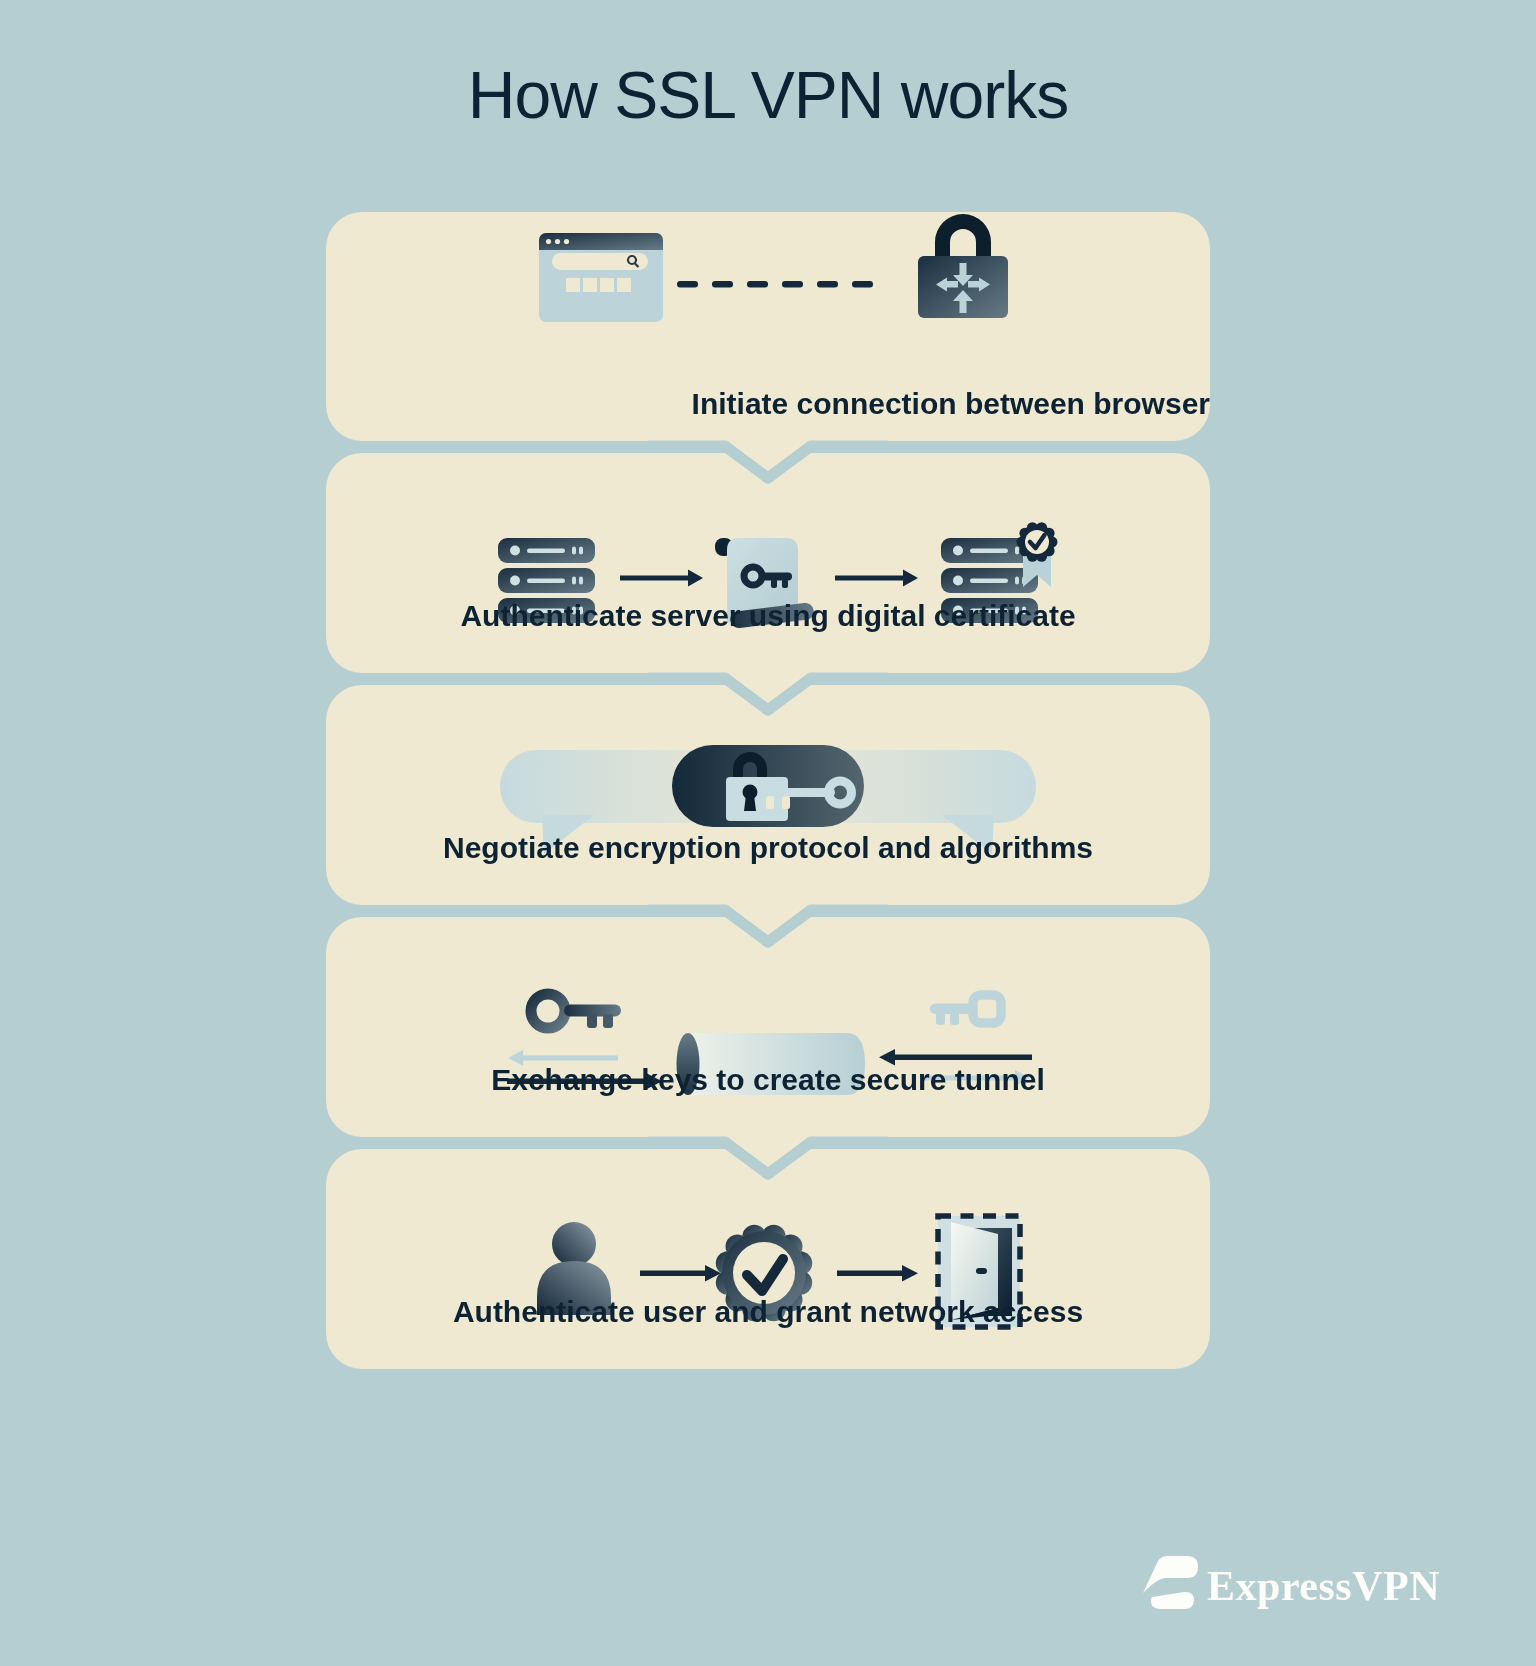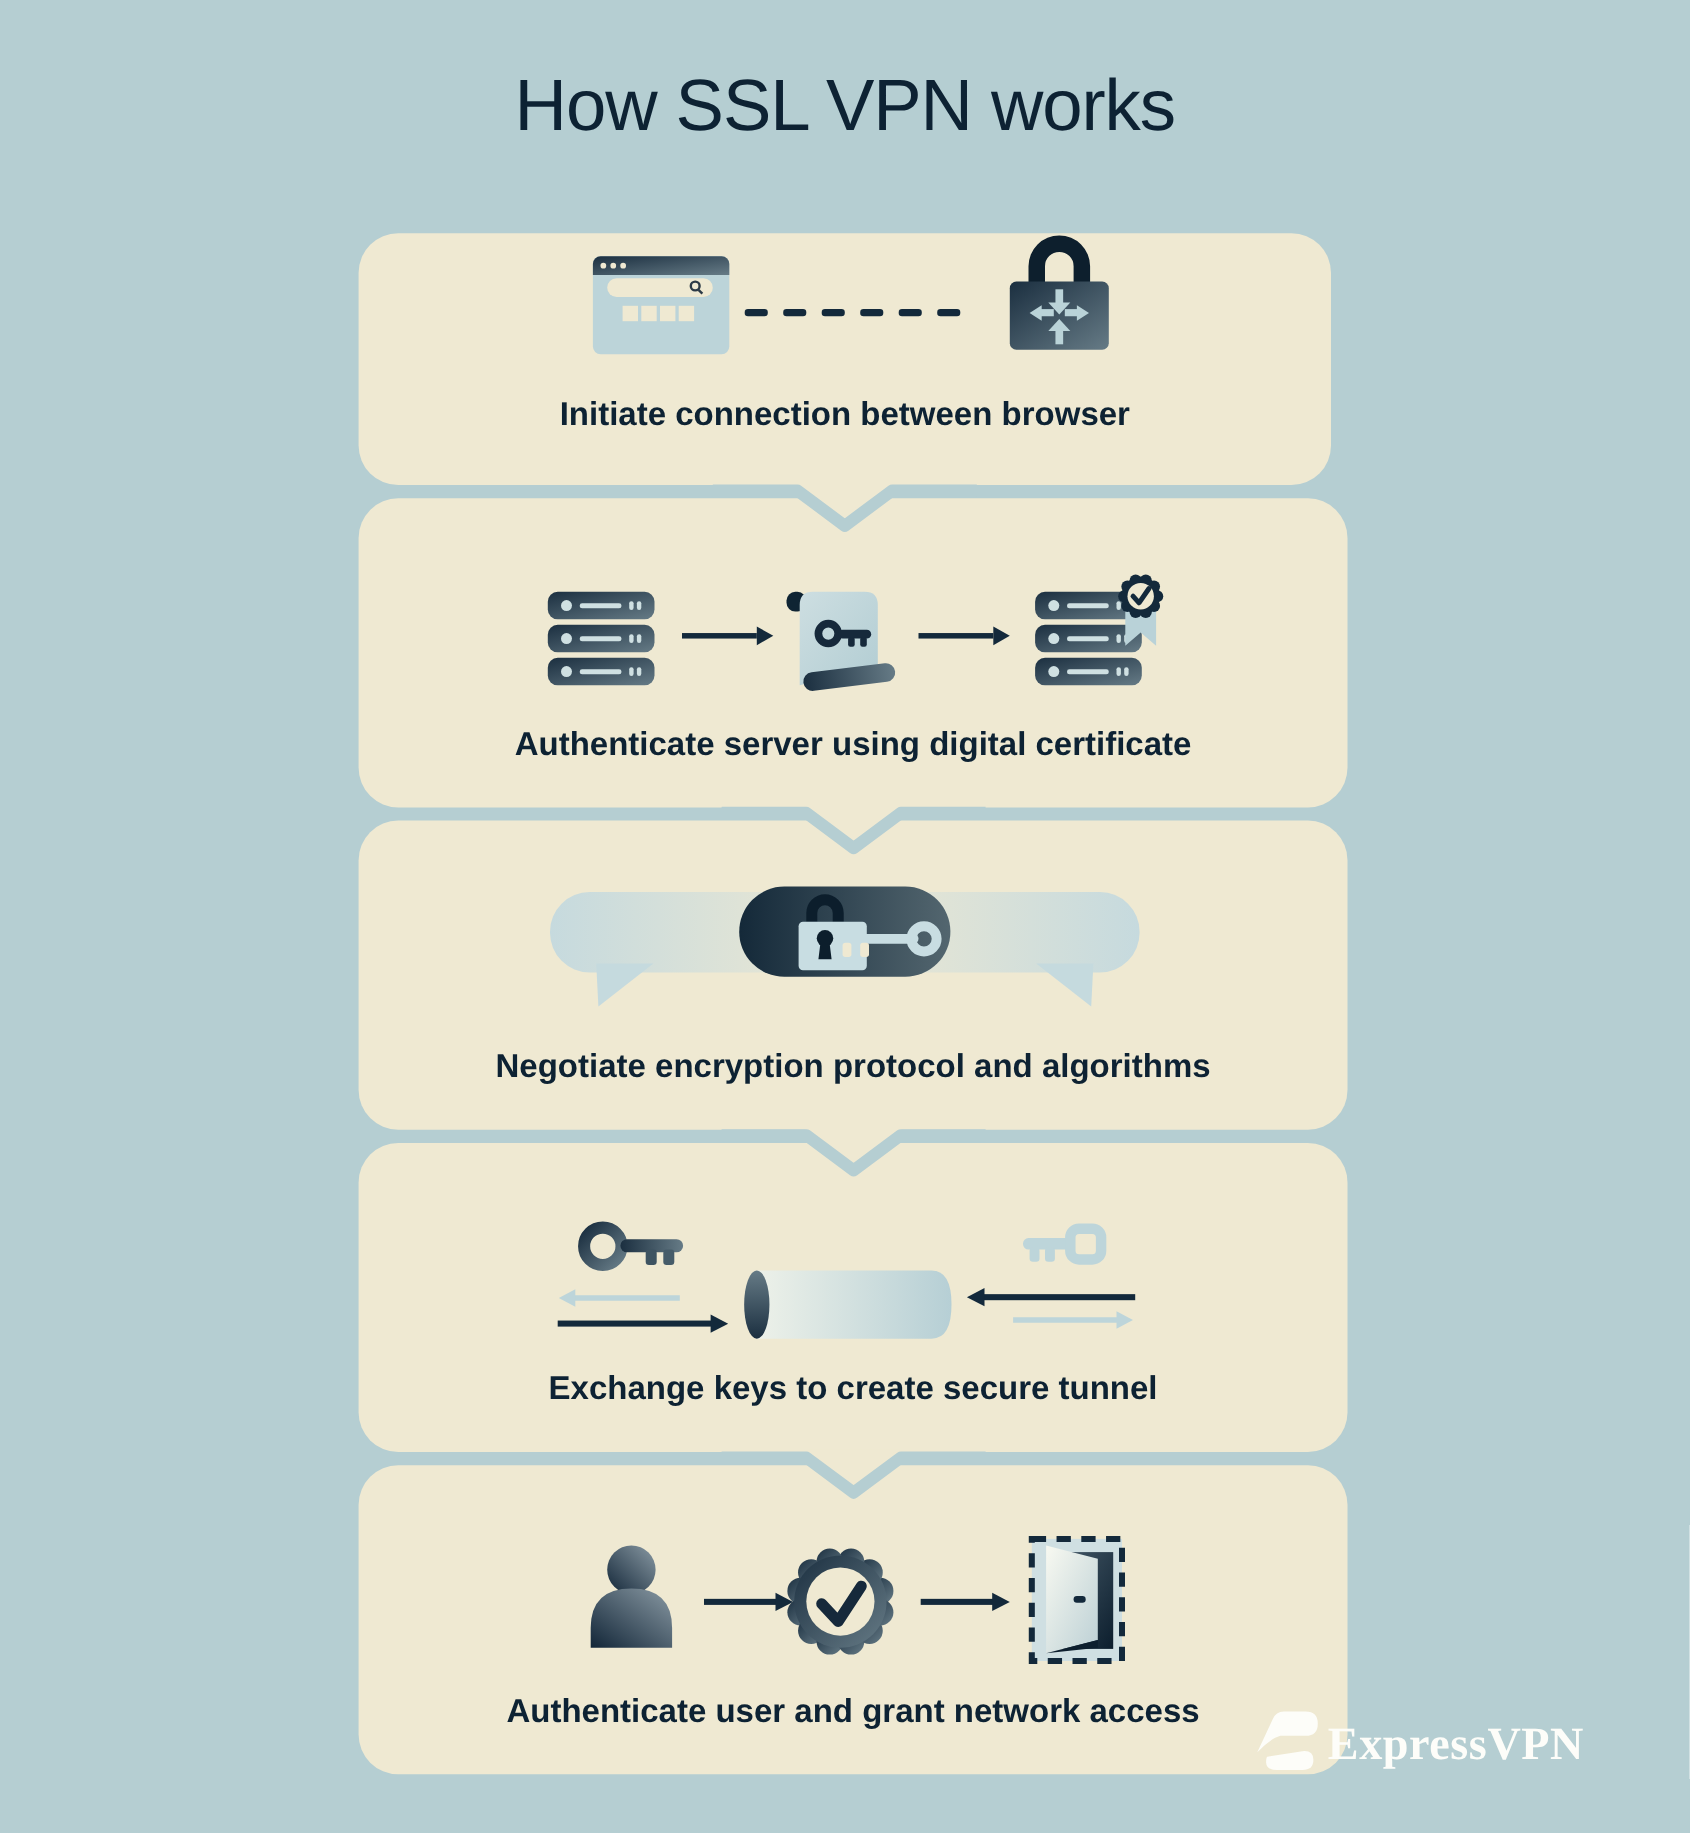--- a/index.html
+++ b/index.html
@@ -8,25 +8,25 @@
     --accent-light:#bdd5da; --panel-light:#cfe0e2; --bubble:#c6dade; --white:#fdfdf9;
   }
   html,body{margin:0;padding:0;}
   body{font-family:"Liberation Sans", sans-serif;}
   .page{position:relative;width:1536px;height:1666px;background:var(--bg);overflow:hidden;}
   .title{position:absolute;top:57px;left:0;width:100%;margin:0;text-align:center;
     font-size:66px;font-weight:400;letter-spacing:-1px;color:var(--ink);}
   .stack{position:absolute;left:326px;top:212px;width:884px;}
   .card{position:relative;width:884px;background:var(--card);border-radius:36px;margin-bottom:12px;}
   .card.h1{height:229px;}
-  .card.hN{height:281px;padding-left:15px;}
+  .card.hN{height:220px;}
   .art{position:absolute;left:0;top:0;}
   .caption{position:absolute;left:0;right:0;bottom:37px;margin:0;text-align:center;
     font-size:30px;line-height:40px;font-weight:700;color:var(--ink);letter-spacing:0;}
-  .card.h1 .caption{bottom:44px;}
+  .card.h1 .caption{bottom:17px;text-align:right;}
   .tail{position:absolute;left:50%;margin-left:-120px;bottom:-54px;z-index:3;pointer-events:none;}
   .tail-fill{fill:var(--card);stroke:var(--card);stroke-width:4;stroke-linejoin:round;}
   .tail-channel{fill:none;stroke:var(--bg);stroke-width:11;stroke-linecap:round;stroke-linejoin:round;}
   .cream{fill:var(--card);}
   .lite{fill:var(--panel-light);}
   .dk{fill:#13293b;}
   .lb{fill:var(--accent-light);}
   .s-d1{stop-color:var(--icon-dark-1);}
   .s-d2{stop-color:var(--icon-dark-2);}
   .brand{position:absolute;top:1552px;right:96px;display:flex;align-items:center;gap:4px;}

